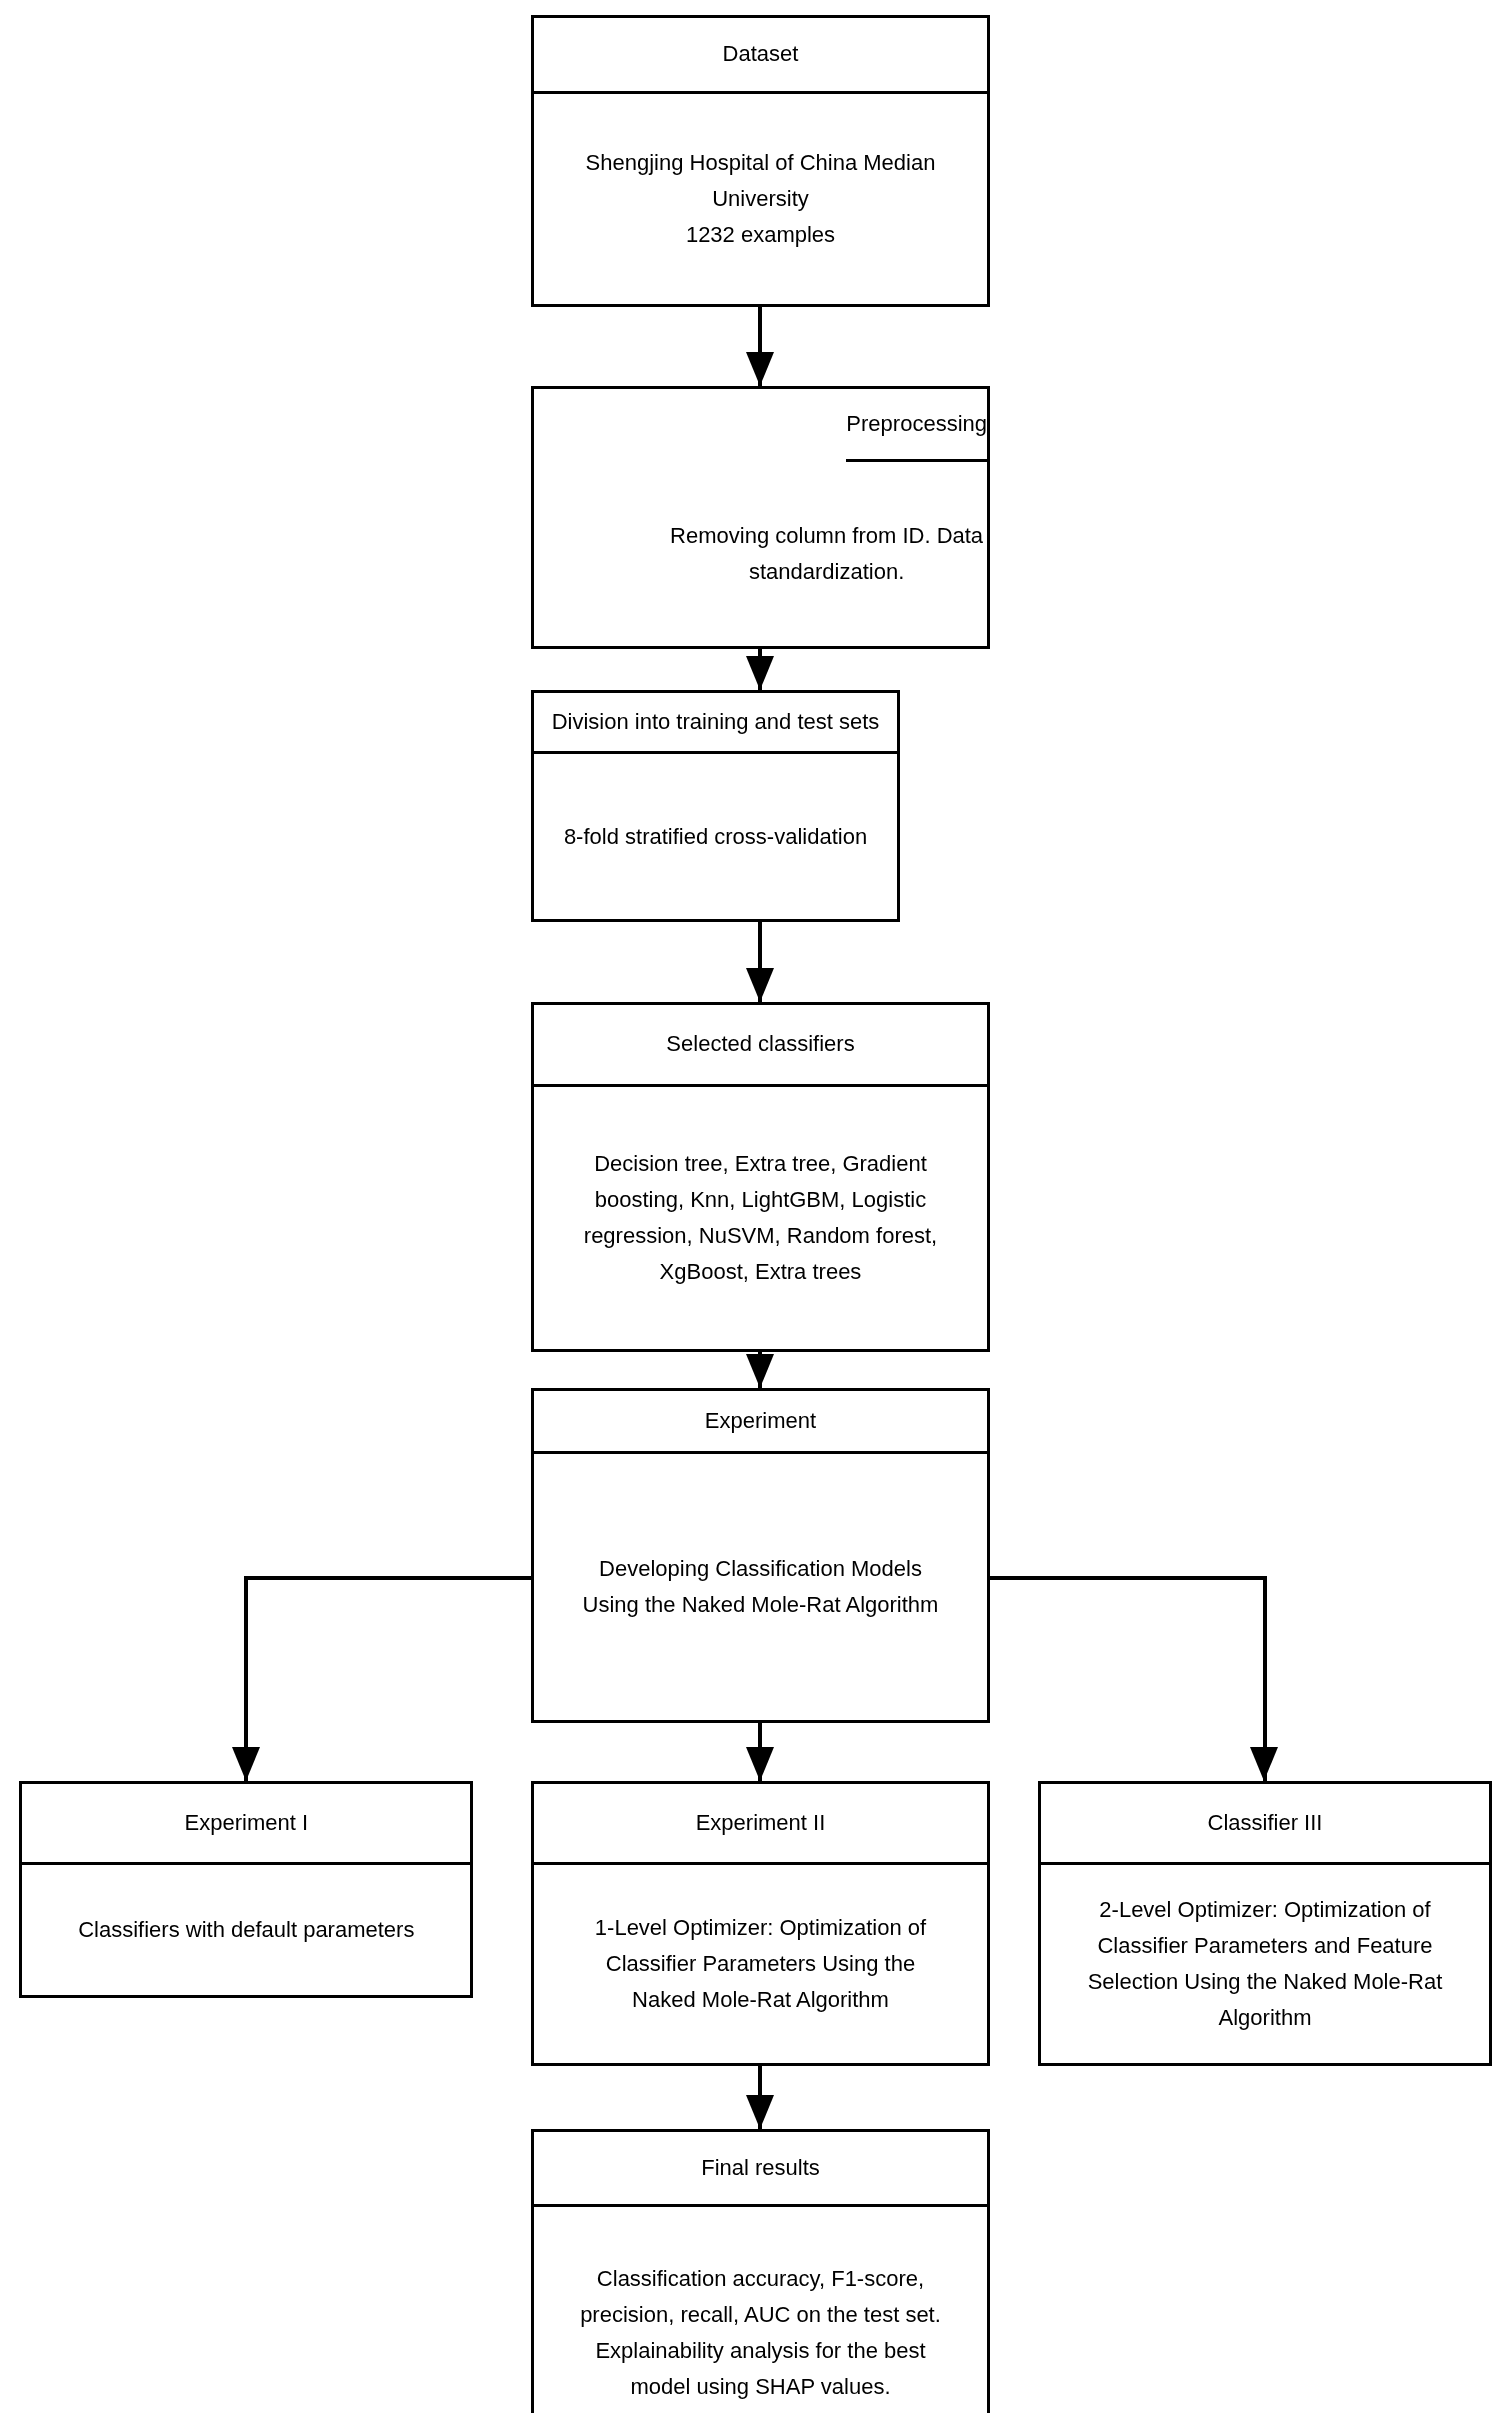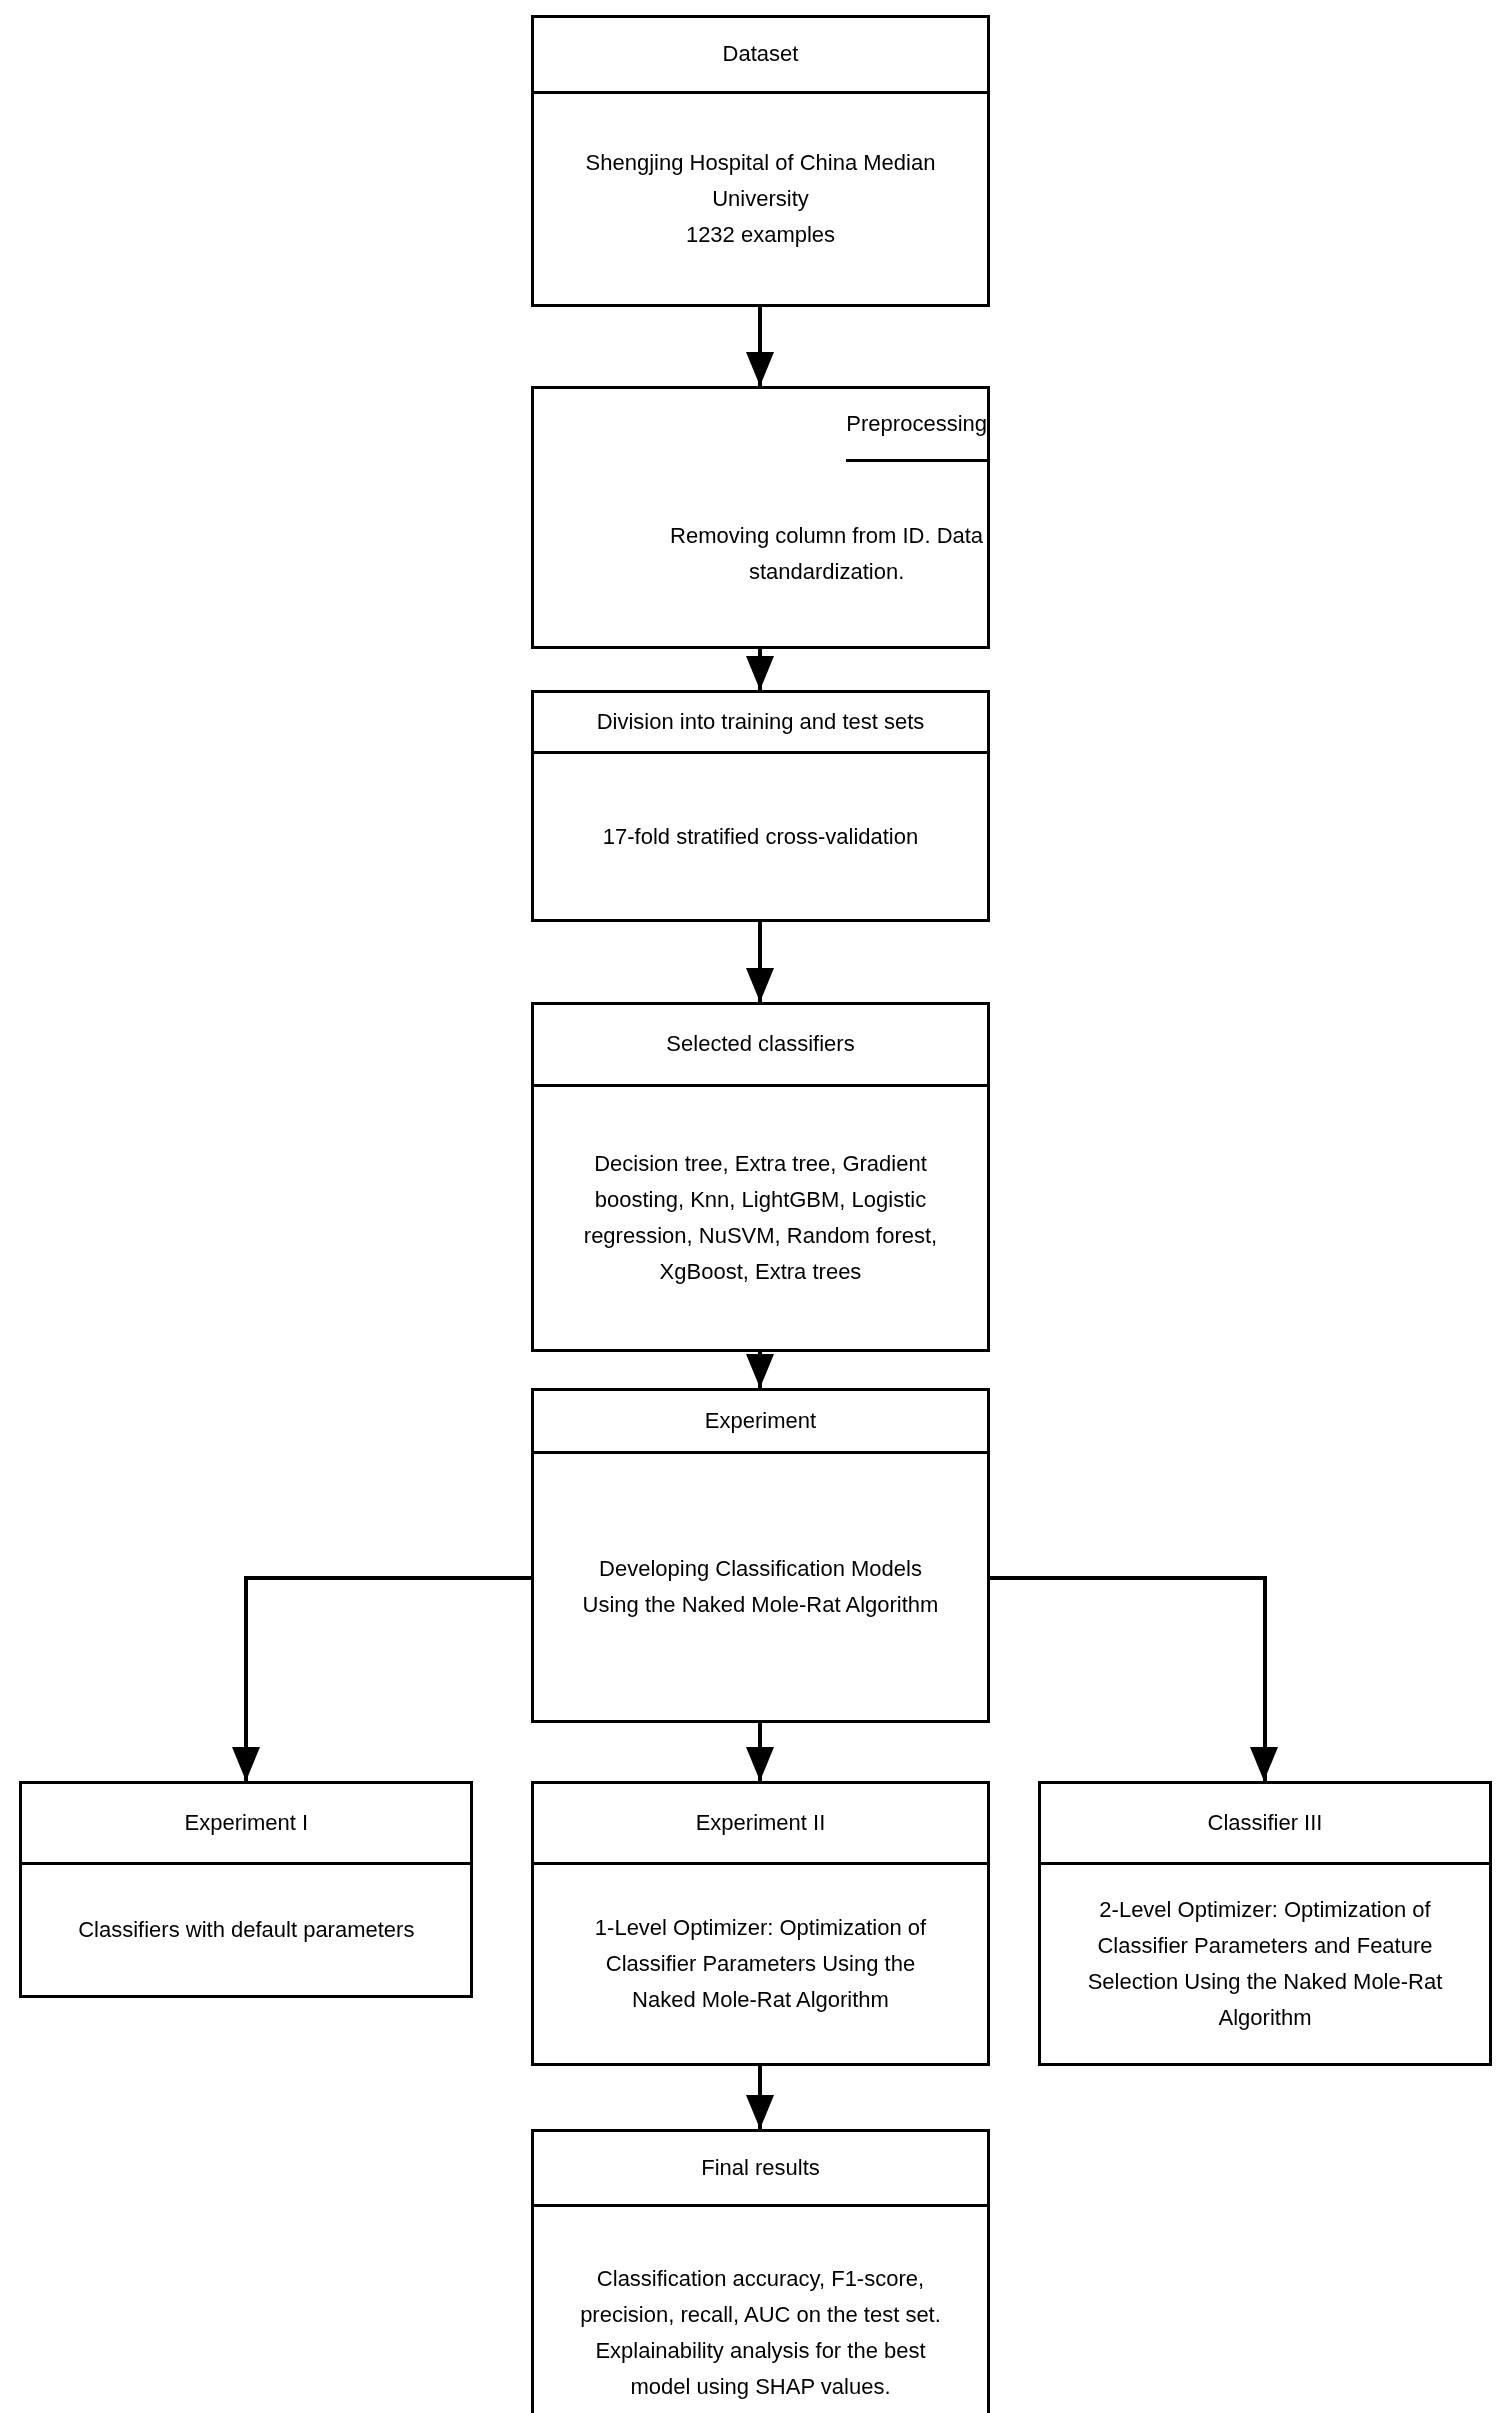--- a/index.html
+++ b/index.html
@@ -61,21 +61,21 @@
     border-left: 14.5px solid transparent;
     border-right: 14.5px solid transparent;
     border-top: 34px solid var(--line);
   }
 
   
   #box-dataset       { left: 531px; top: 14.5px;   width: 459px; height: 292px; }
   #box-dataset .box-header       { height: 76px; }
   #box-preprocessing { left: 531px; top: 386px;  width: 459px; height: 263px; align-items: flex-end; }
   #box-preprocessing .box-header { height: 73px; }
-  #box-division      { left: 531px; top: 690px; width: 459px; height: 232px; }
+  #box-division      { left: 531px; top: 690px; width: 369px; height: 232px; }
   #box-division .box-header      { height: 61px; }
   #box-classifiers   { left: 531px; top: 1002px; width: 459px; height: 350px; }
   #box-classifiers .box-header   { height: 82px; }
   #box-experiment    { left: 531px; top: 1388px; width: 459px; height: 335px; }
   #box-experiment .box-header    { height: 63px; }
   #box-experiment1   { left: 19.3px;   top: 1781px; width: 454px; height: 217px; }
   #box-experiment1 .box-header   { height: 81px; }
   #box-experiment2   { left: 531px; top: 1781px; width: 459px; height: 285px; }
   #box-experiment2 .box-header   { height: 81px; }
   #box-experiment3   { left: 1038px; top: 1781px; width: 454px; height: 285px; }
@@ -118,21 +118,21 @@
   </div>
 
   <div class="box" id="box-preprocessing">
     <div class="box-header">Preprocessing</div>
     <div class="box-body">Removing column from ID. Data
 standardization.</div>
   </div>
 
   <div class="box" id="box-division">
     <div class="box-header">Division into training and test sets</div>
-    <div class="box-body">17-fold stratified cross-validation</div>
+    <div class="box-body">8-fold stratified cross-validation</div>
   </div>
 
   <div class="box" id="box-classifiers">
     <div class="box-header">Selected classifiers</div>
     <div class="box-body">Decision tree, Extra tree, Gradient
 boosting, Knn, LightGBM, Logistic
 regression, NuSVM, Random forest,
 XgBoost, Extra trees</div>
   </div>
 

